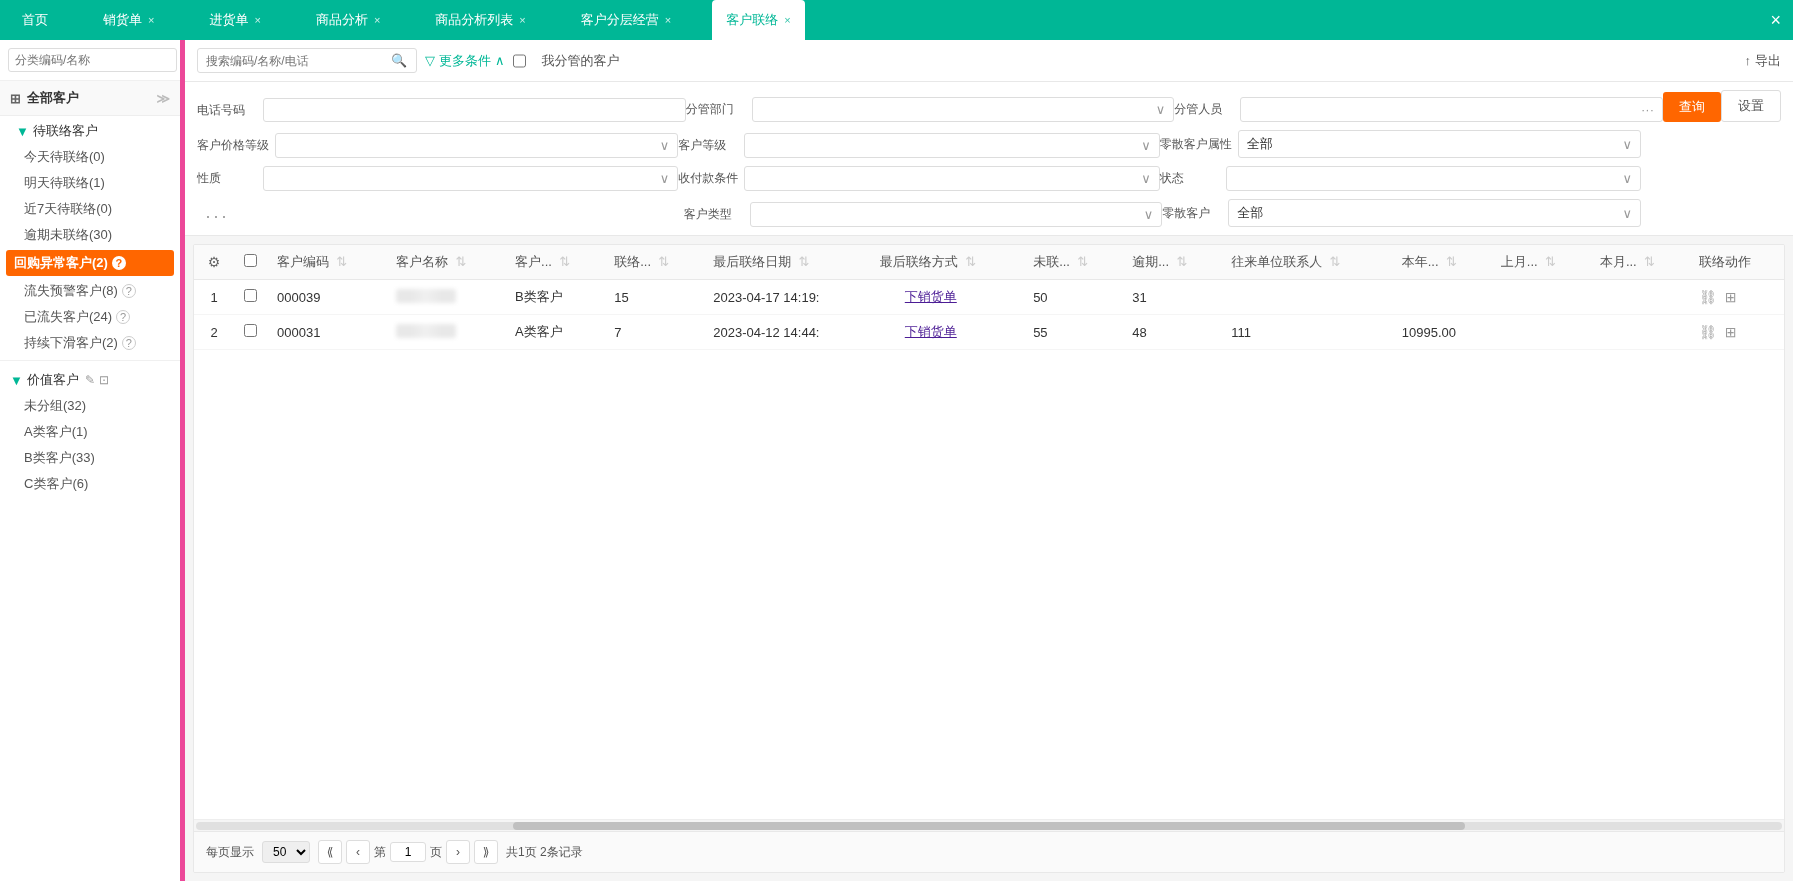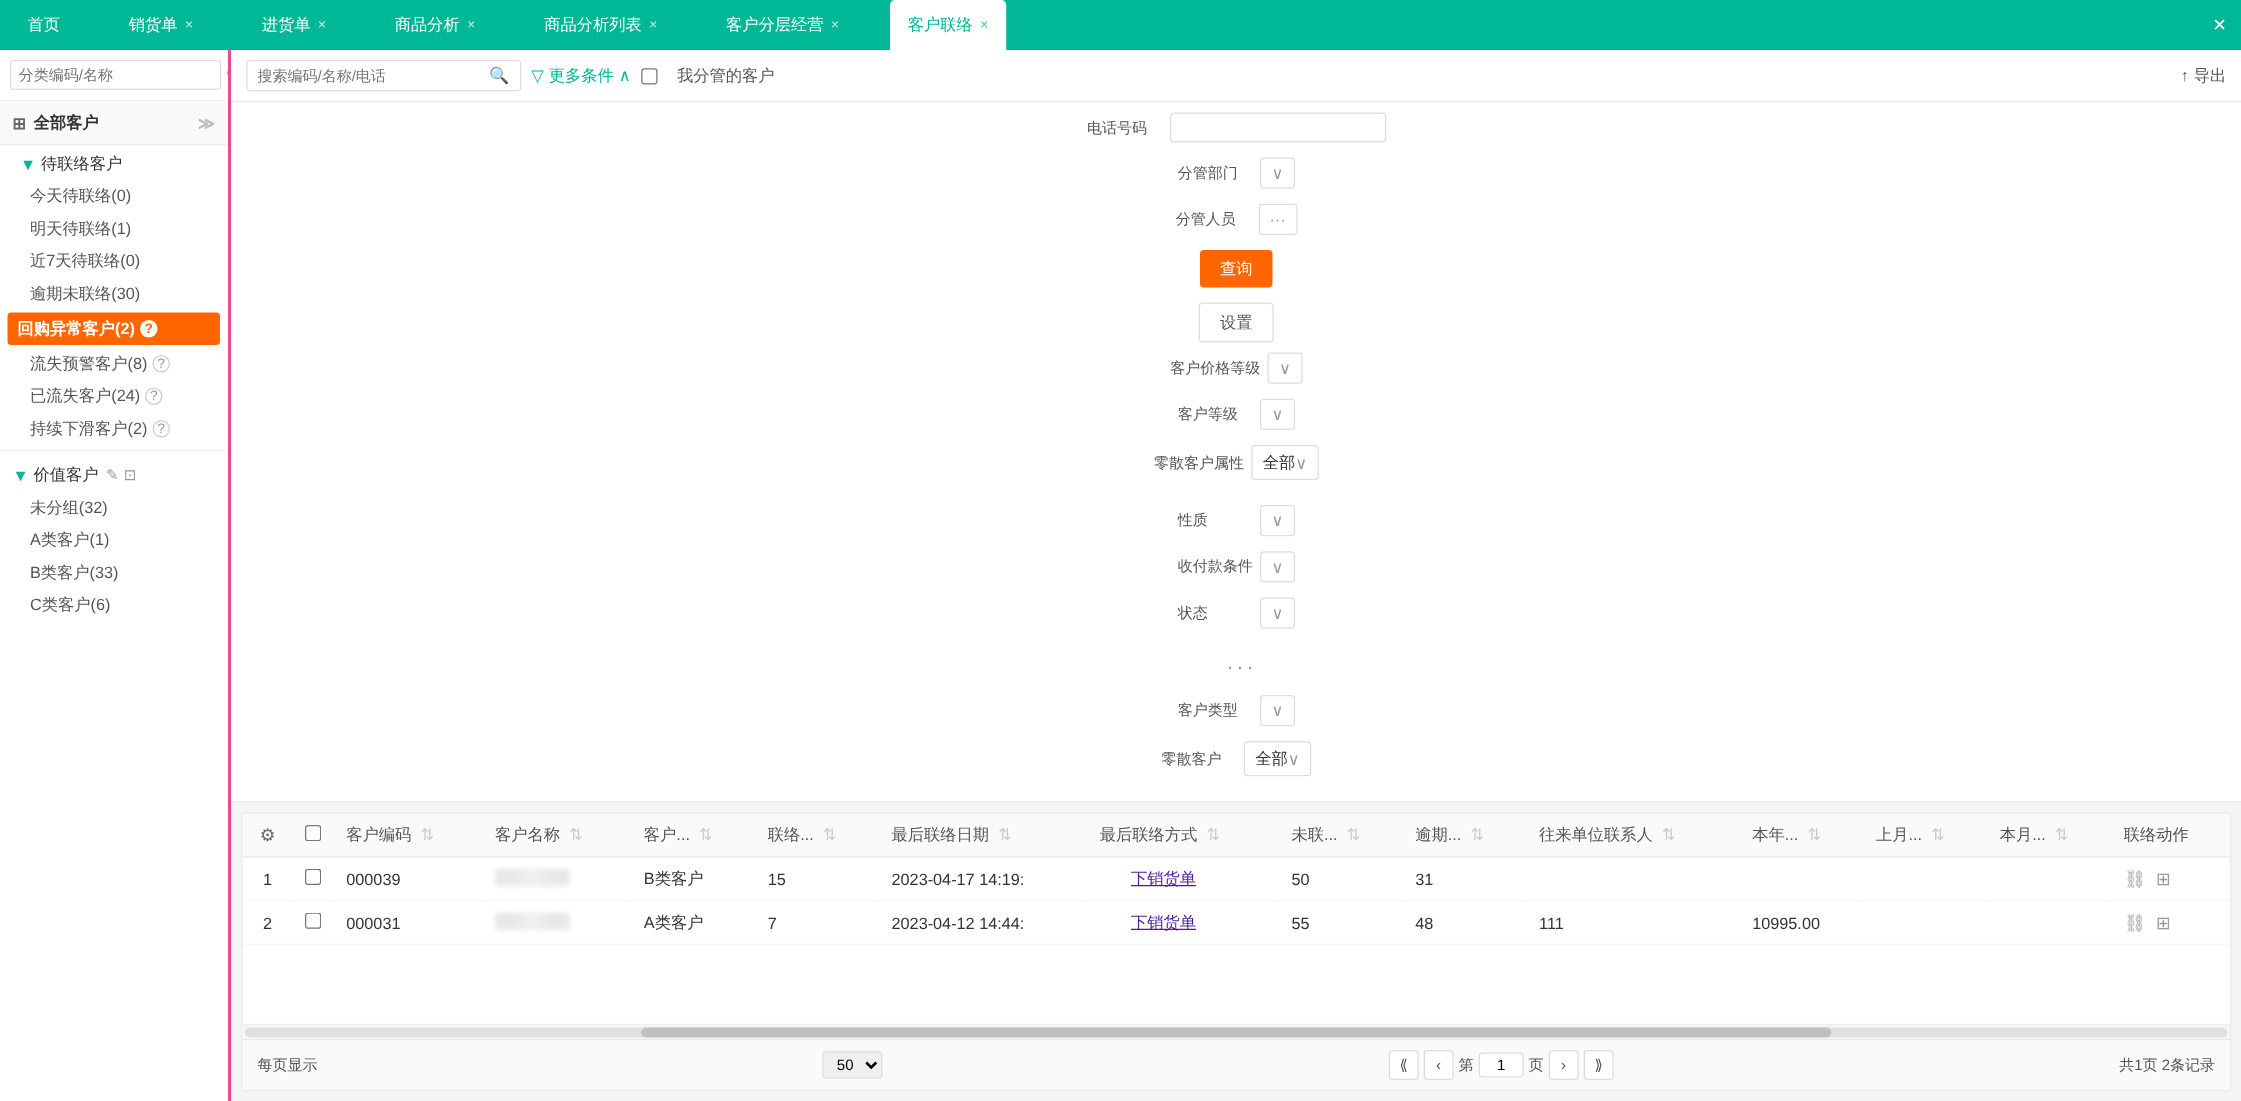--- a/index.html
+++ b/index.html
@@ -50,21 +50,21 @@
     
     .main-layout {
       display: flex;
       height: calc(881px - 40px);
     }
 
     
     .sidebar {
       width: 185px;
       background: #fff;
-      border-right: 3px solid #ec4899;
+      border-right: 5px solid #ec4899;
       display: flex;
       flex-direction: column;
       overflow-y: auto;
       flex-shrink: 0;
     }
     .sidebar-search {
       padding: 8px;
       display: flex;
       align-items: center;
       border-bottom: 1px solid #f0f0f0;
@@ -217,24 +217,22 @@
     }
 
     
     .filter-area {
       background: #fff;
       padding: 8px 12px;
       border-bottom: 1px solid #e8e8e8;
     }
     .filter-row {
       display: flex;
-      align-items: center;
-      gap: 12px;
+      align-items: flex-end;
       margin-bottom: 8px;
-      flex-direction: column;
     }
     .filter-row:last-child { margin-bottom: 0; }
     .filter-field {
       display: flex;
       align-items: center;
       gap: 6px;
       flex: 1;
     }
     .filter-label {
       color: #555;
@@ -331,21 +329,21 @@
     .action-icons { display: flex; gap: 8px; align-items: center; }
     .action-icon { color: #999; cursor: pointer; font-size: 14px; }
     .checkbox-col { width: 30px; }
     .num-col { width: 40px; text-align: center; }
 
     
     .table-footer {
       padding: 8px 12px;
       display: flex;
       align-items: center;
-      justify-content: space-between;
+      justify-content: flex-start;
       gap: 8px;
       border-top: 1px solid #e8e8e8;
       background: #fafafa;
     }
     .page-size-label { font-size: 12px; color: #555; }
     .page-size-select {
       border: 1px solid #ddd;
       border-radius: 3px;
       padding: 2px 6px;
       font-size: 12px;

